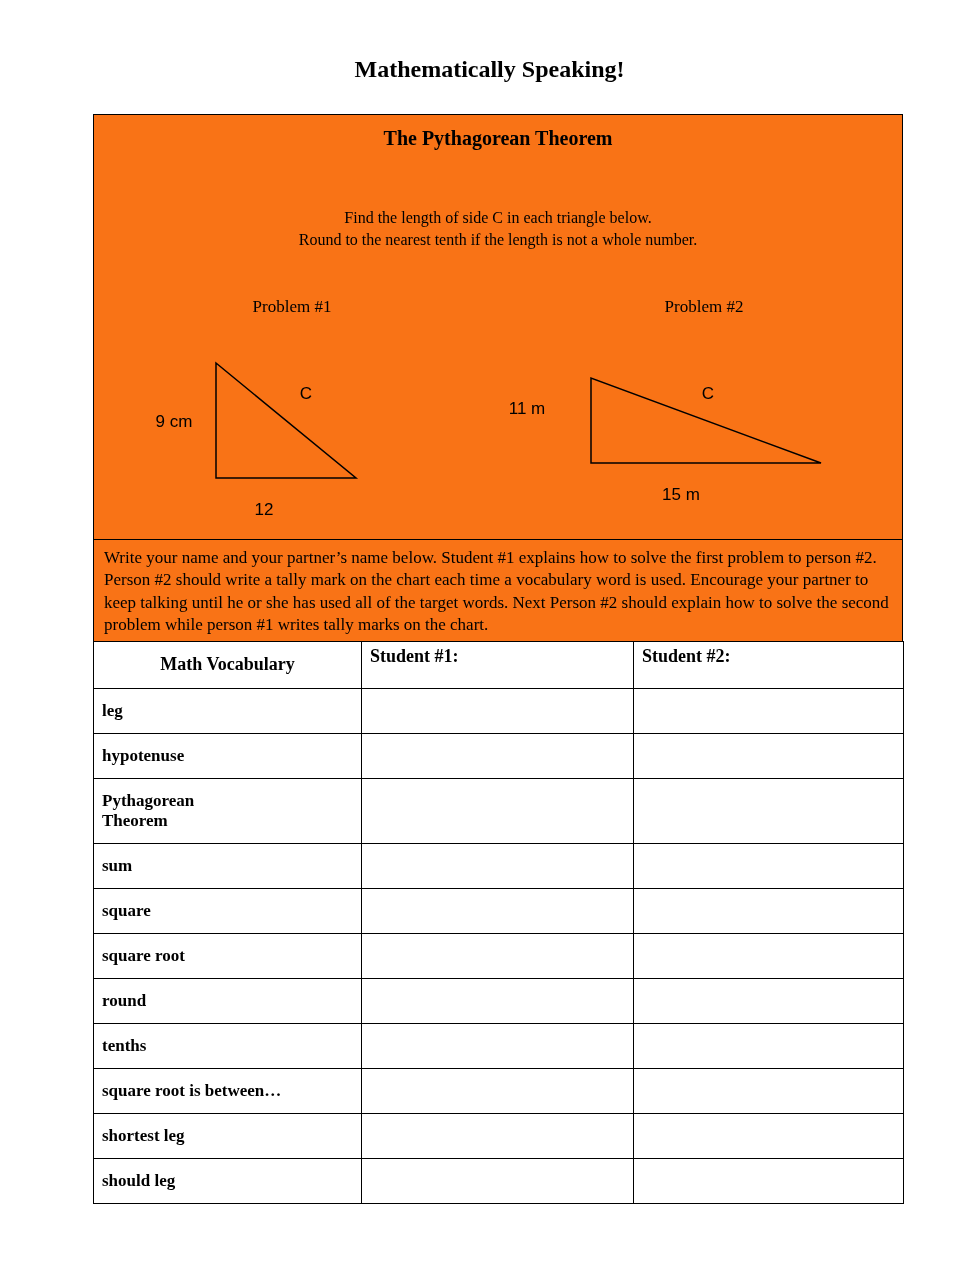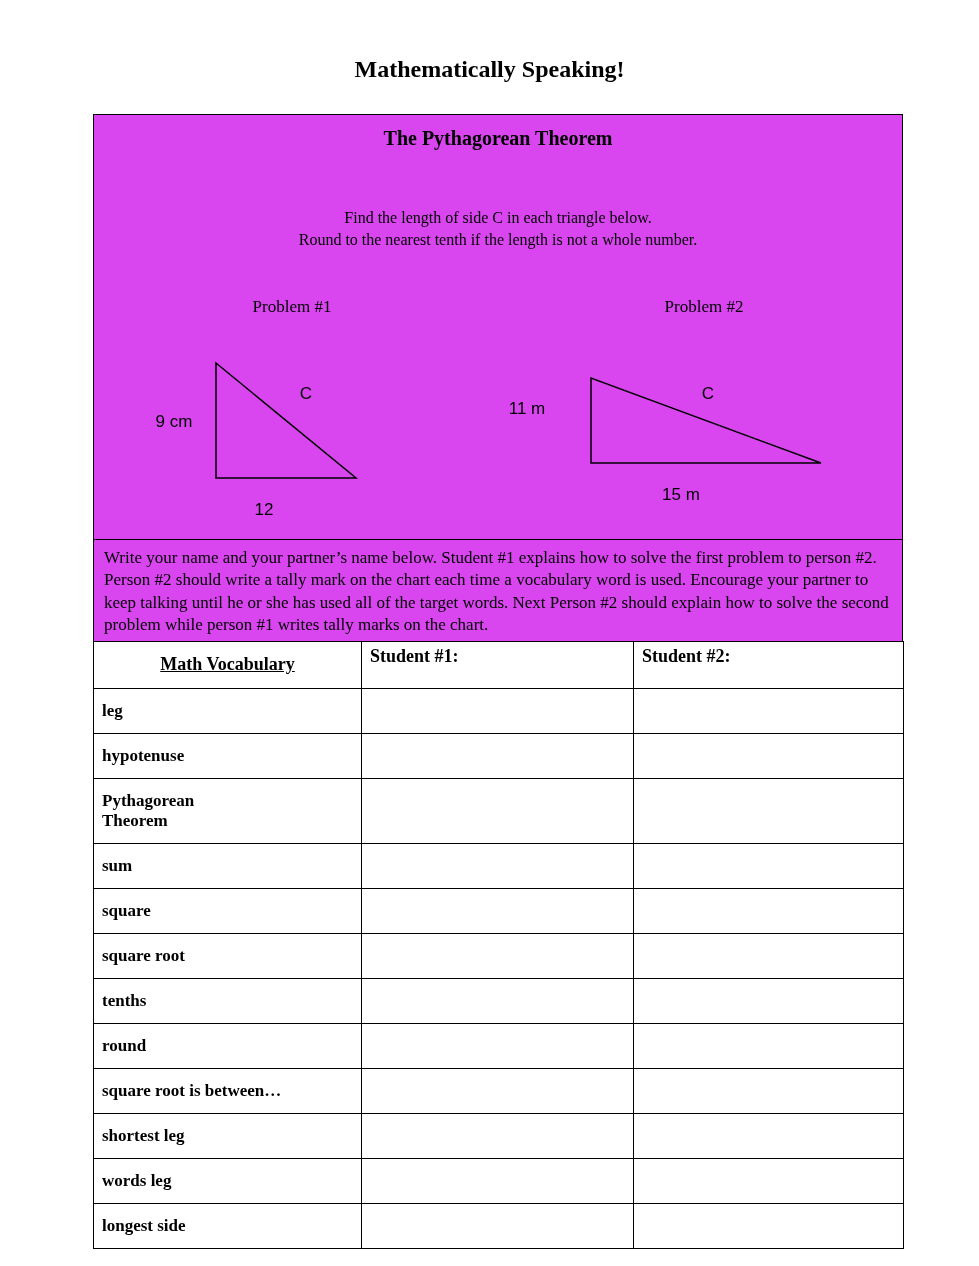--- a/index.html
+++ b/index.html
@@ -19,21 +19,21 @@
     font-size: 24px;
     font-weight: bold;
     line-height: 1.2;
   }
 
   .box {
     box-sizing: border-box;
     width: 810px;
     margin-left: 93px;
     border: 1px solid #000000;
-    background: #d946ef;
+    background: #f97316;
   }
 
   .problems-box {
     margin-top: 30px;
     height: 426px;
     position: relative;
   }
 
   .abs { position: absolute; }
 
@@ -106,21 +106,20 @@
   .vocab-table th, .vocab-table td {
     border: 1px solid #000000;
     font-size: 17px;
   }
   th.vocab-h {
     height: 44px;
     text-align: center;
     vertical-align: middle;
     font-weight: bold;
     font-size: 18px;
-    text-decoration: underline;
   }
   th.stu-h {
     text-align: left;
     vertical-align: top;
     padding: 4px 8px;
     font-weight: bold;
     font-size: 18px;
   }
   td.term {
     font-weight: bold;
@@ -207,45 +206,40 @@
         <td class="term">square</td>
         <td class="tally"></td>
         <td class="tally"></td>
       </tr>
       <tr class="vocab-row">
         <td class="term">square root</td>
         <td class="tally"></td>
         <td class="tally"></td>
       </tr>
       <tr class="vocab-row">
+        <td class="term">round</td>
+        <td class="tally"></td>
+        <td class="tally"></td>
+      </tr>
+      <tr class="vocab-row">
         <td class="term">tenths</td>
         <td class="tally"></td>
         <td class="tally"></td>
       </tr>
       <tr class="vocab-row">
-        <td class="term">round</td>
-        <td class="tally"></td>
-        <td class="tally"></td>
-      </tr>
-      <tr class="vocab-row">
         <td class="term">square root is between…</td>
         <td class="tally"></td>
         <td class="tally"></td>
       </tr>
       <tr class="vocab-row">
         <td class="term">shortest leg</td>
         <td class="tally"></td>
         <td class="tally"></td>
       </tr>
       <tr class="vocab-row">
-        <td class="term">words leg</td>
-        <td class="tally"></td>
-        <td class="tally"></td>
-      </tr>
-      <tr class="vocab-row">
-        <td class="term">longest side</td>
+        <td class="term">should leg</td>
         <td class="tally"></td>
         <td class="tally"></td>
       </tr>
     </tbody>
   </table>
 
 </div>
 
 </body></html>

